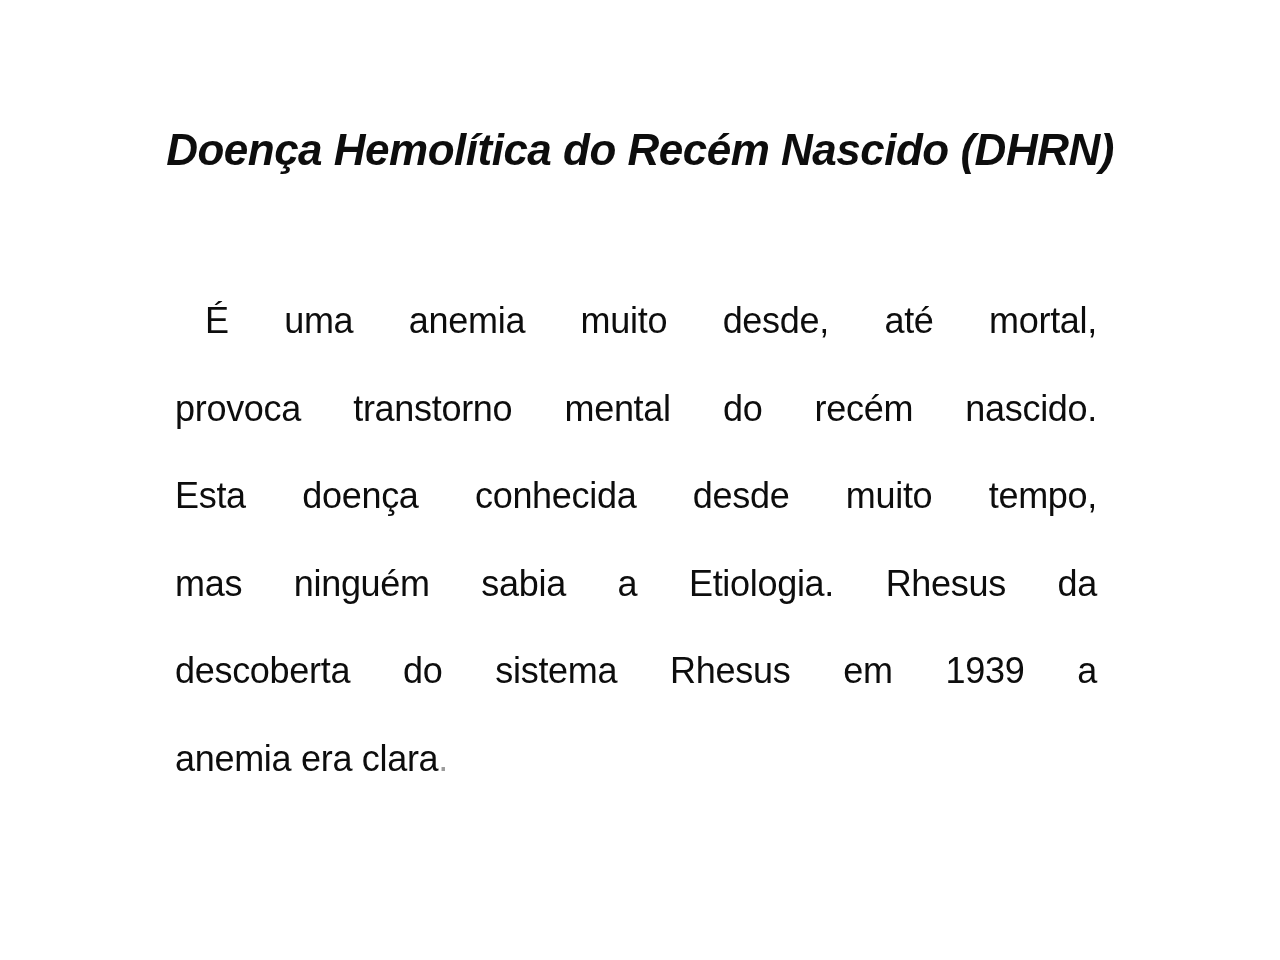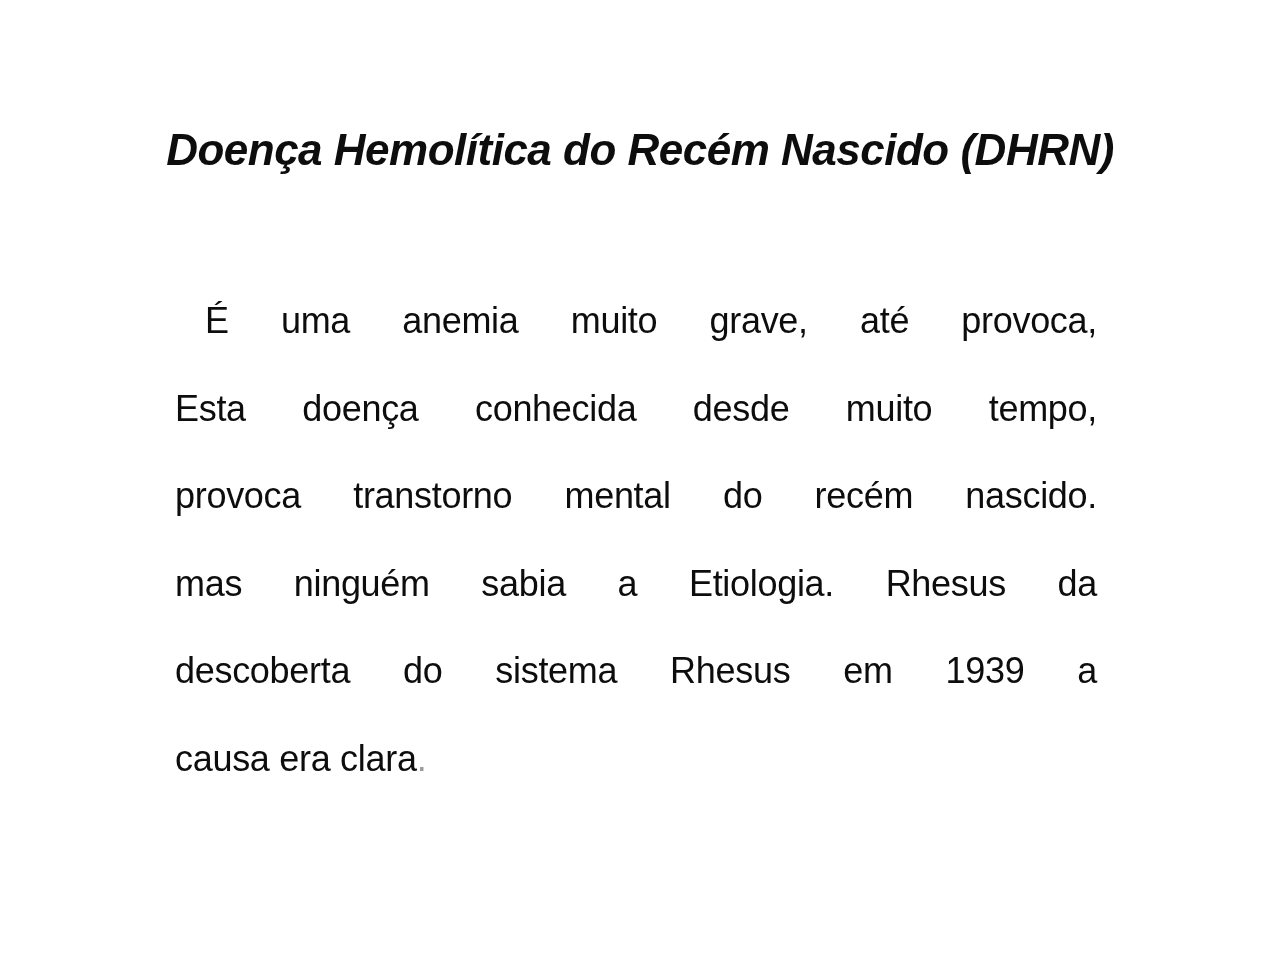--- a/index.html
+++ b/index.html
@@ -58,23 +58,23 @@
   }
 </style>
 </head>
 <body>
 
 <div class="slide">
 
   <div class="slide-title">Doença Hemolítica do Recém Nascido (DHRN)</div>
 
   <div class="slide-body">
-    <div class="body-line first">É uma anemia muito grave, até provoca,</div>
+    <div class="body-line first">É uma anemia muito desde, até mortal,</div>
+    <div class="body-line">provoca transtorno mental do recém nascido.</div>
     <div class="body-line">Esta doença conhecida desde muito tempo,</div>
-    <div class="body-line">provoca transtorno mental do recém nascido.</div>
     <div class="body-line">mas ninguém sabia a Etiologia. Rhesus da</div>
     <div class="body-line">descoberta do sistema Rhesus em 1939 a</div>
     <div class="body-line last">
-      <span>causa era clara</span><span class="muted-period">.</span>
+      <span>anemia era clara</span><span class="muted-period">.</span>
     </div>
   </div>
 
 </div>
 
 </body></html>

